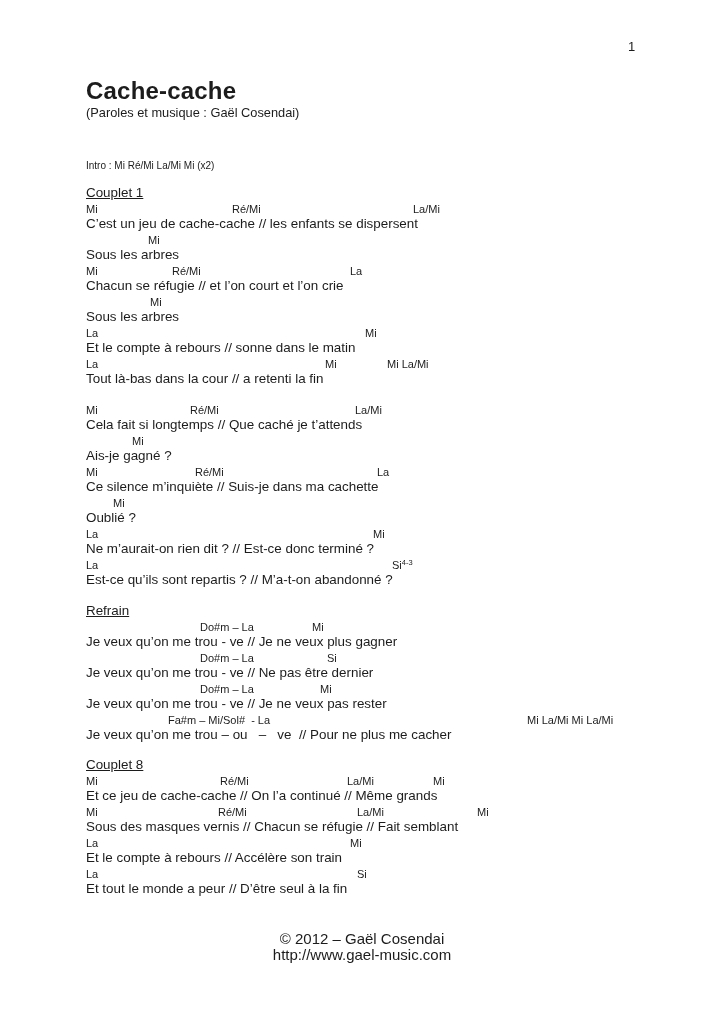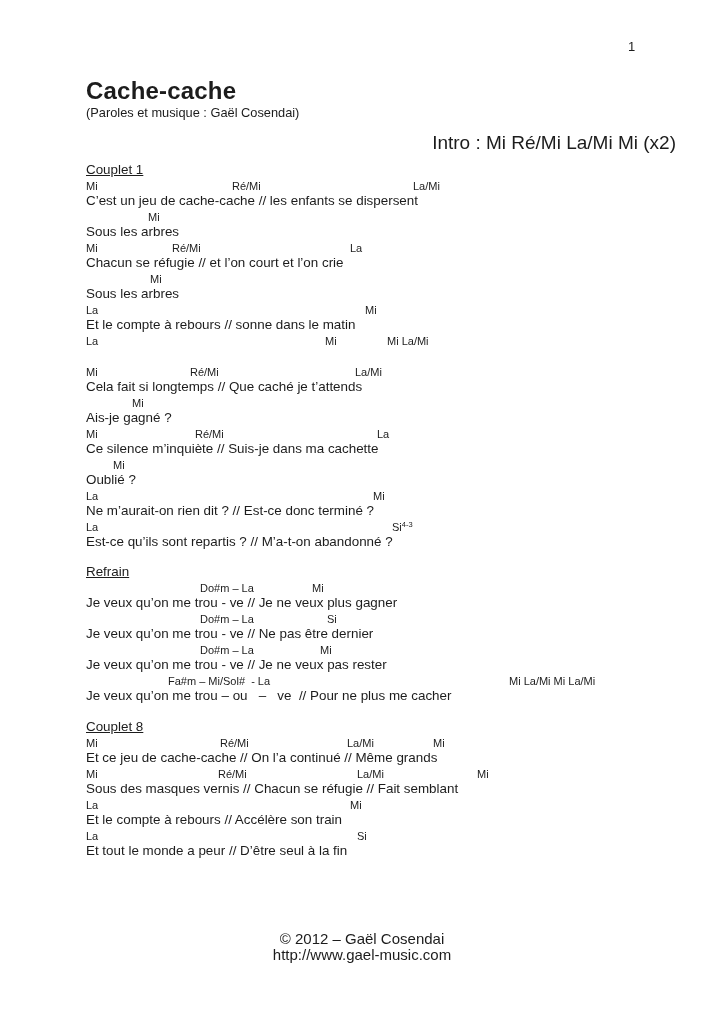--- a/index.html
+++ b/index.html
@@ -35,25 +35,24 @@
     font-weight: bold;
     line-height: 22px;
     letter-spacing: 0.2px;
   }
   .credit {
     margin-top: 3px;
     font-size: 12.8px;
     line-height: 16px;
   }
   .intro {
-    margin-top: 14px;
-    font-size: 19px;
+    margin-top: 37px;
+    font-size: 10px;
     line-height: 16px;
     white-space: pre;
-    text-align: right;
   }
   #sections .section { margin-top: 15px; }
   #sections .section:first-child { margin-top: 11px; }
   .heading {
     font-size: 13.4px;
     line-height: 15.5px;
     text-decoration: underline;
     white-space: pre;
   }
   .chord-line {
@@ -124,20 +123,21 @@
           <div class="chord-line">
             <span class="chord" style="left: 0px;">La</span>
             <span class="chord" style="left: 279px;">Mi</span>
           </div>
           <div class="lyric-line">Et le compte à rebours // sonne dans le matin</div>
           <div class="chord-line">
             <span class="chord" style="left: 0px;">La</span>
             <span class="chord" style="left: 239px;">Mi</span>
             <span class="chord" style="left: 301px;">Mi La/Mi</span>
           </div>
+          <div class="lyric-line">Tout là-bas dans la cour // a retenti la fin</div>
         </div>
         <div class="section">
           <div class="chord-line">
             <span class="chord" style="left: 0px;">Mi</span>
             <span class="chord" style="left: 104px;">Ré/Mi</span>
             <span class="chord" style="left: 269px;">La/Mi</span>
           </div>
           <div class="lyric-line">Cela fait si longtemps // Que caché je t’attends</div>
           <div class="chord-line">
             <span class="chord" style="left: 46px;">Mi</span>
@@ -176,21 +176,21 @@
             <span class="chord" style="left: 241px;">Si</span>
           </div>
           <div class="lyric-line">Je veux qu’on me trou - ve // Ne pas être dernier</div>
           <div class="chord-line">
             <span class="chord" style="left: 114px;">Do#m – La</span>
             <span class="chord" style="left: 234px;">Mi</span>
           </div>
           <div class="lyric-line">Je veux qu’on me trou - ve // Je ne veux pas rester</div>
           <div class="chord-line">
             <span class="chord" style="left: 82px;">Fa#m – Mi/Sol#  - La</span>
-            <span class="chord" style="left: 387px; padding-left: 36px;">Mi La/Mi Mi La/Mi</span>
+            <span class="chord" style="left: 405px; padding-left: 36px;">Mi La/Mi Mi La/Mi</span>
           </div>
           <div class="lyric-line">Je veux qu’on me trou – ou   –   ve  // Pour ne plus me cacher</div>
         </div>
         <div class="section">
           <div class="heading">Couplet 8</div>
           <div class="chord-line">
             <span class="chord" style="left: 0px;">Mi</span>
             <span class="chord" style="left: 134px;">Ré/Mi</span>
             <span class="chord" style="left: 261px;">La/Mi</span>
             <span class="chord" style="left: 347px;">Mi</span>

